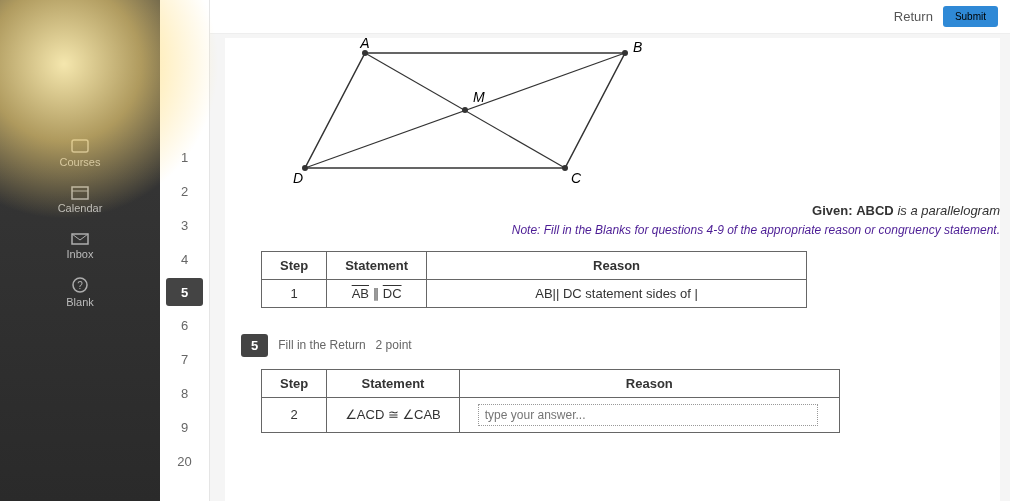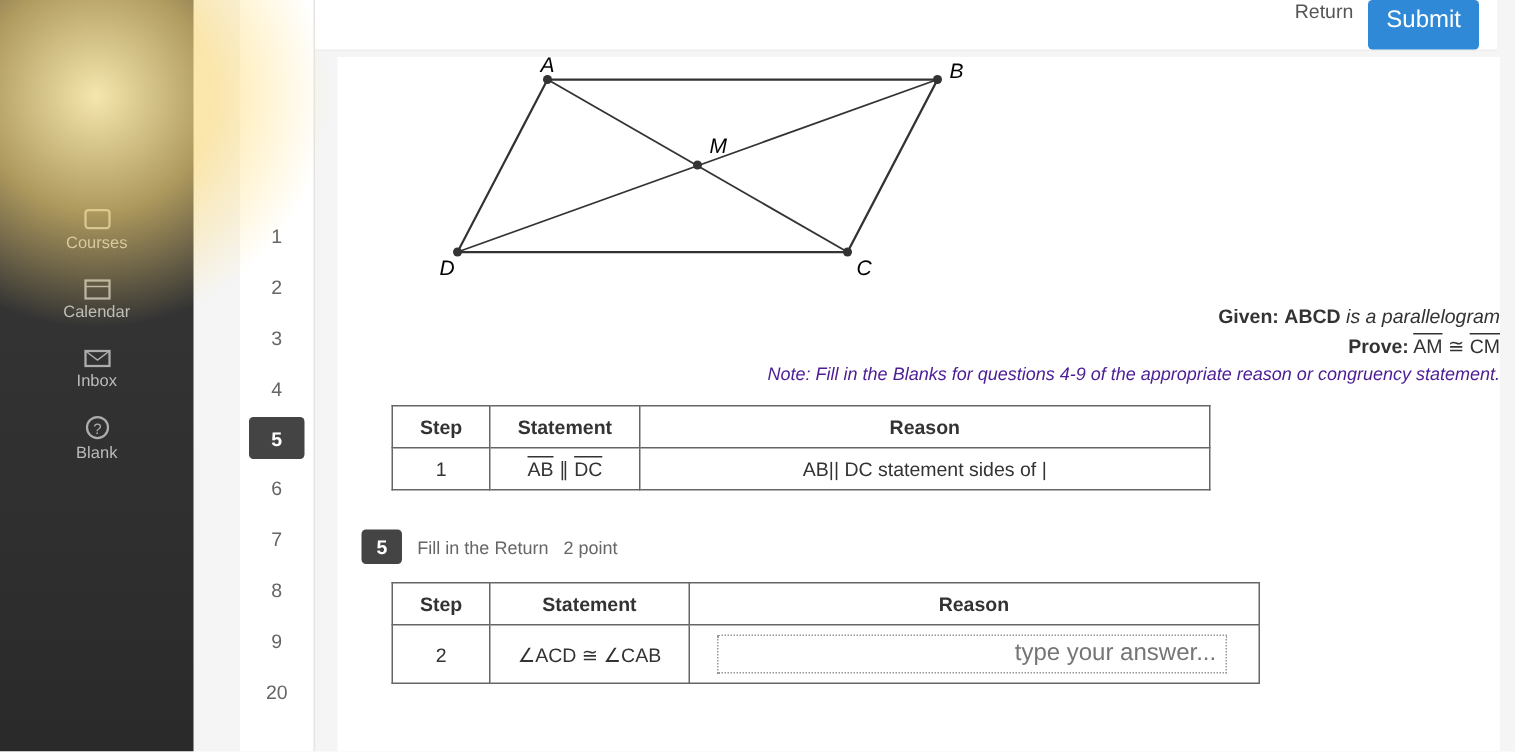--- a/index.html
+++ b/index.html
@@ -7,27 +7,28 @@
     font-family: Arial, Helvetica, sans-serif;
     background: #f5f5f5;
     width: 1010px;
     height: 501px;
     overflow: hidden;
     position: relative;
   }
   .left-rail {
     position: absolute;
     left: 0; top: 0; bottom: 0;
-    width: 129px;
+    width: 160px;
     background: linear-gradient(180deg, #3a3a3a 0%, #2a2a2a 100%);
     color: #ccc;
     display: flex;
     flex-direction: column;
     padding-top: 130px;
     font-size: 11px;
+    align-items: center;
   }
   .left-rail .nav-item {
     display: flex;
     flex-direction: column;
     align-items: center;
     padding: 8px 0;
     gap: 2px;
     color: #bbb;
     cursor: pointer;
   }
@@ -60,37 +61,38 @@
   .qnum.active {
     background: #444;
     color: #fff;
     font-weight: 600;
     border-radius: 3px;
     margin: 2px 6px;
     height: 28px;
   }
   .top-bar {
     position: absolute;
-    left: 210px; right: 12px; top: 0;
+    left: 210px; right: 0; top: 0;
     height: 34px;
     display: flex;
     justify-content: flex-end;
+    align-items: center;
     padding: 0 12px;
     gap: 10px;
     background: #fff;
     border-bottom: 1px solid #eee;
   }
   .btn-return {
     color: #555;
     font-size: 13px;
   }
   .btn-submit {
     background: #2f89d6;
-    color: #ffffff;
-    font-size: 16px;
+    color: #000000;
+    font-size: 10px;
     padding: 5px 12px;
     border-radius: 3px;
     cursor: pointer;
   }
   .content {
     position: absolute;
     left: 225px; right: 10px; top: 38px; bottom: 0;
     background: #fff;
     overflow: hidden;
     font-size: 13px;
@@ -131,25 +133,25 @@
     background: #444;
     color: #fff;
     font-weight: 600;
     padding: 4px 10px;
     border-radius: 3px;
     font-size: 13px;
   }
   .answer-input {
     border: 1px dotted #999;
     padding: 3px 6px;
-    font-size: 16px;
+    font-size: 12px;
     color: #888;
     width: 340px;
     font-family: inherit;
-    text-align: right;
+    text-align: left;
   }
 </style>
 </head>
 <body>
 
 <div class="left-rail">
   <div class="nav-item">
     <svg width="20" height="16">
         <rect x="2" y="2" width="16" height="12" rx="2" fill="none" stroke="#ccc" stroke-width="1.5"></rect>
       </svg>
@@ -216,24 +218,20 @@
     <text x="218" y="64" font-size="14" font-style="italic">M</text>
   </svg>
 
   
   <div class="given">
     <div>
       <b>Given:</b>
       <b>ABCD</b>
       <i> is a parallelogram</i>
     </div>
-    <div>
-      <b>Prove:</b>
-      <span class="overline">AM</span><span> ≅ </span><span class="overline">CM</span>
-    </div>
     <div class="note">Note: Fill in the Blanks for questions 4-9 of the appropriate reason or congruency statement.</div>
   </div>
 
   
   <table class="proof-table">
     <tbody>
         <tr>
       <th>Step</th>
       <th>Statement</th>
       <th class="reason-col">Reason</th>

